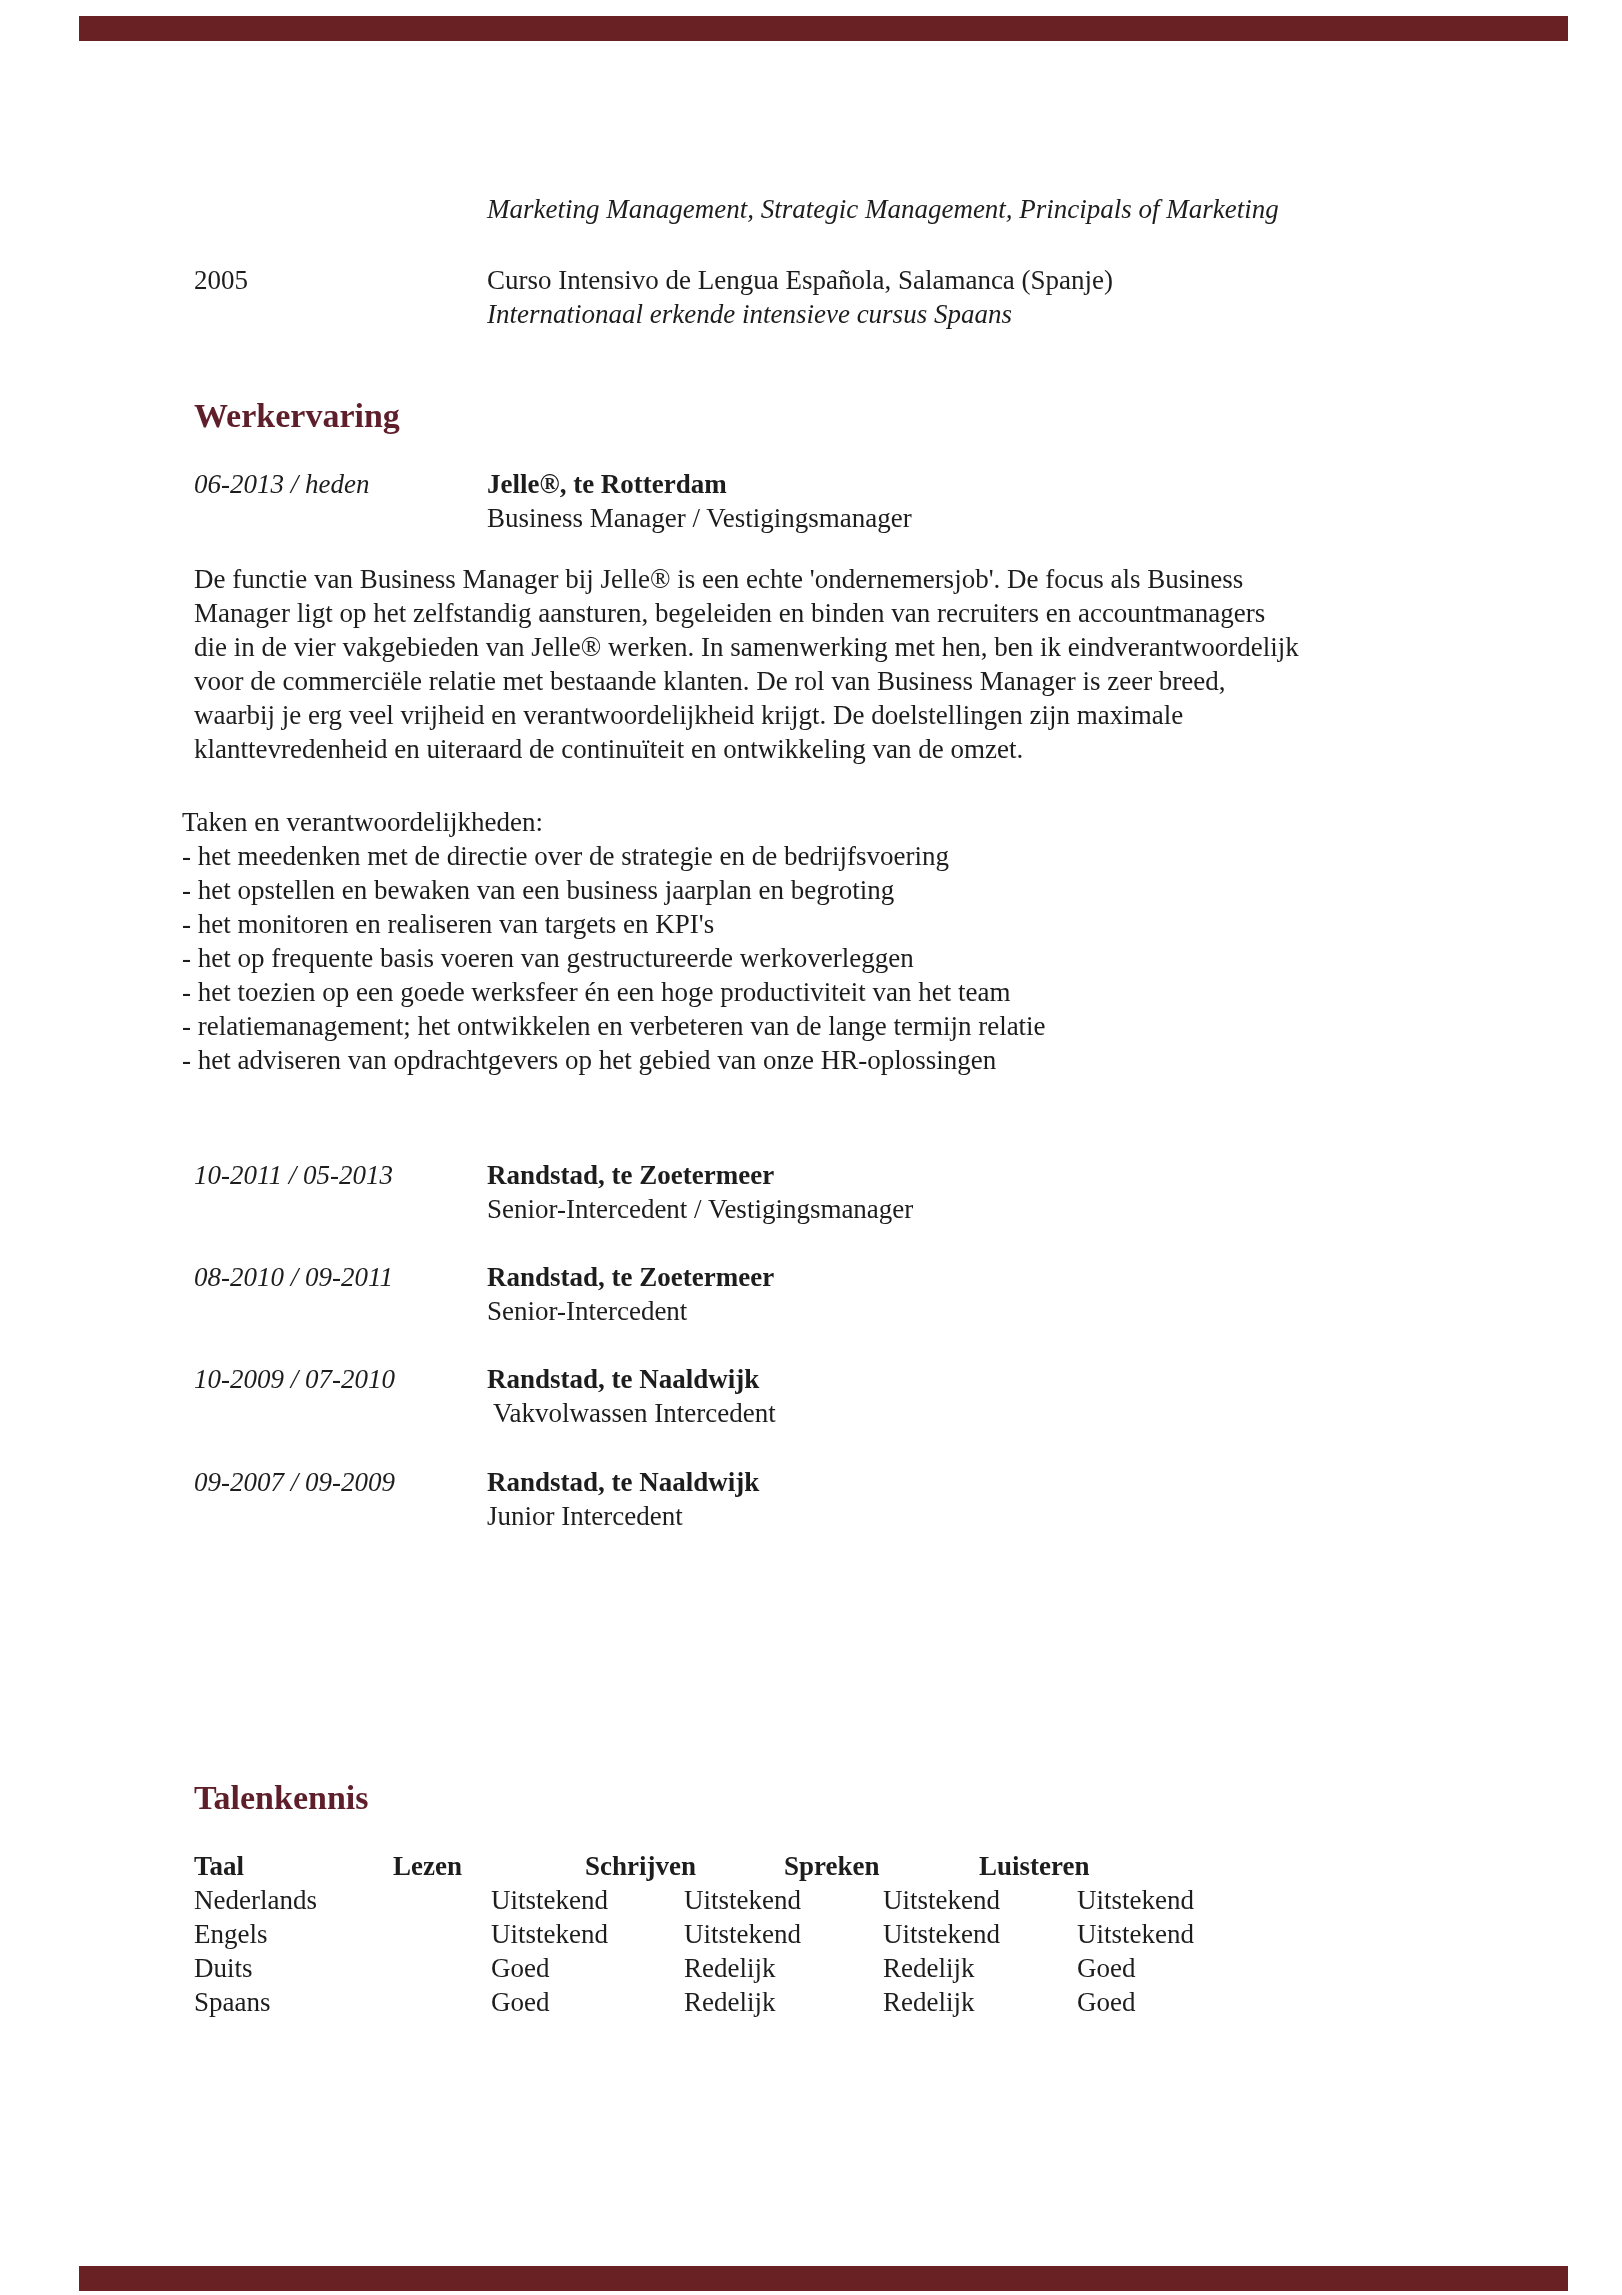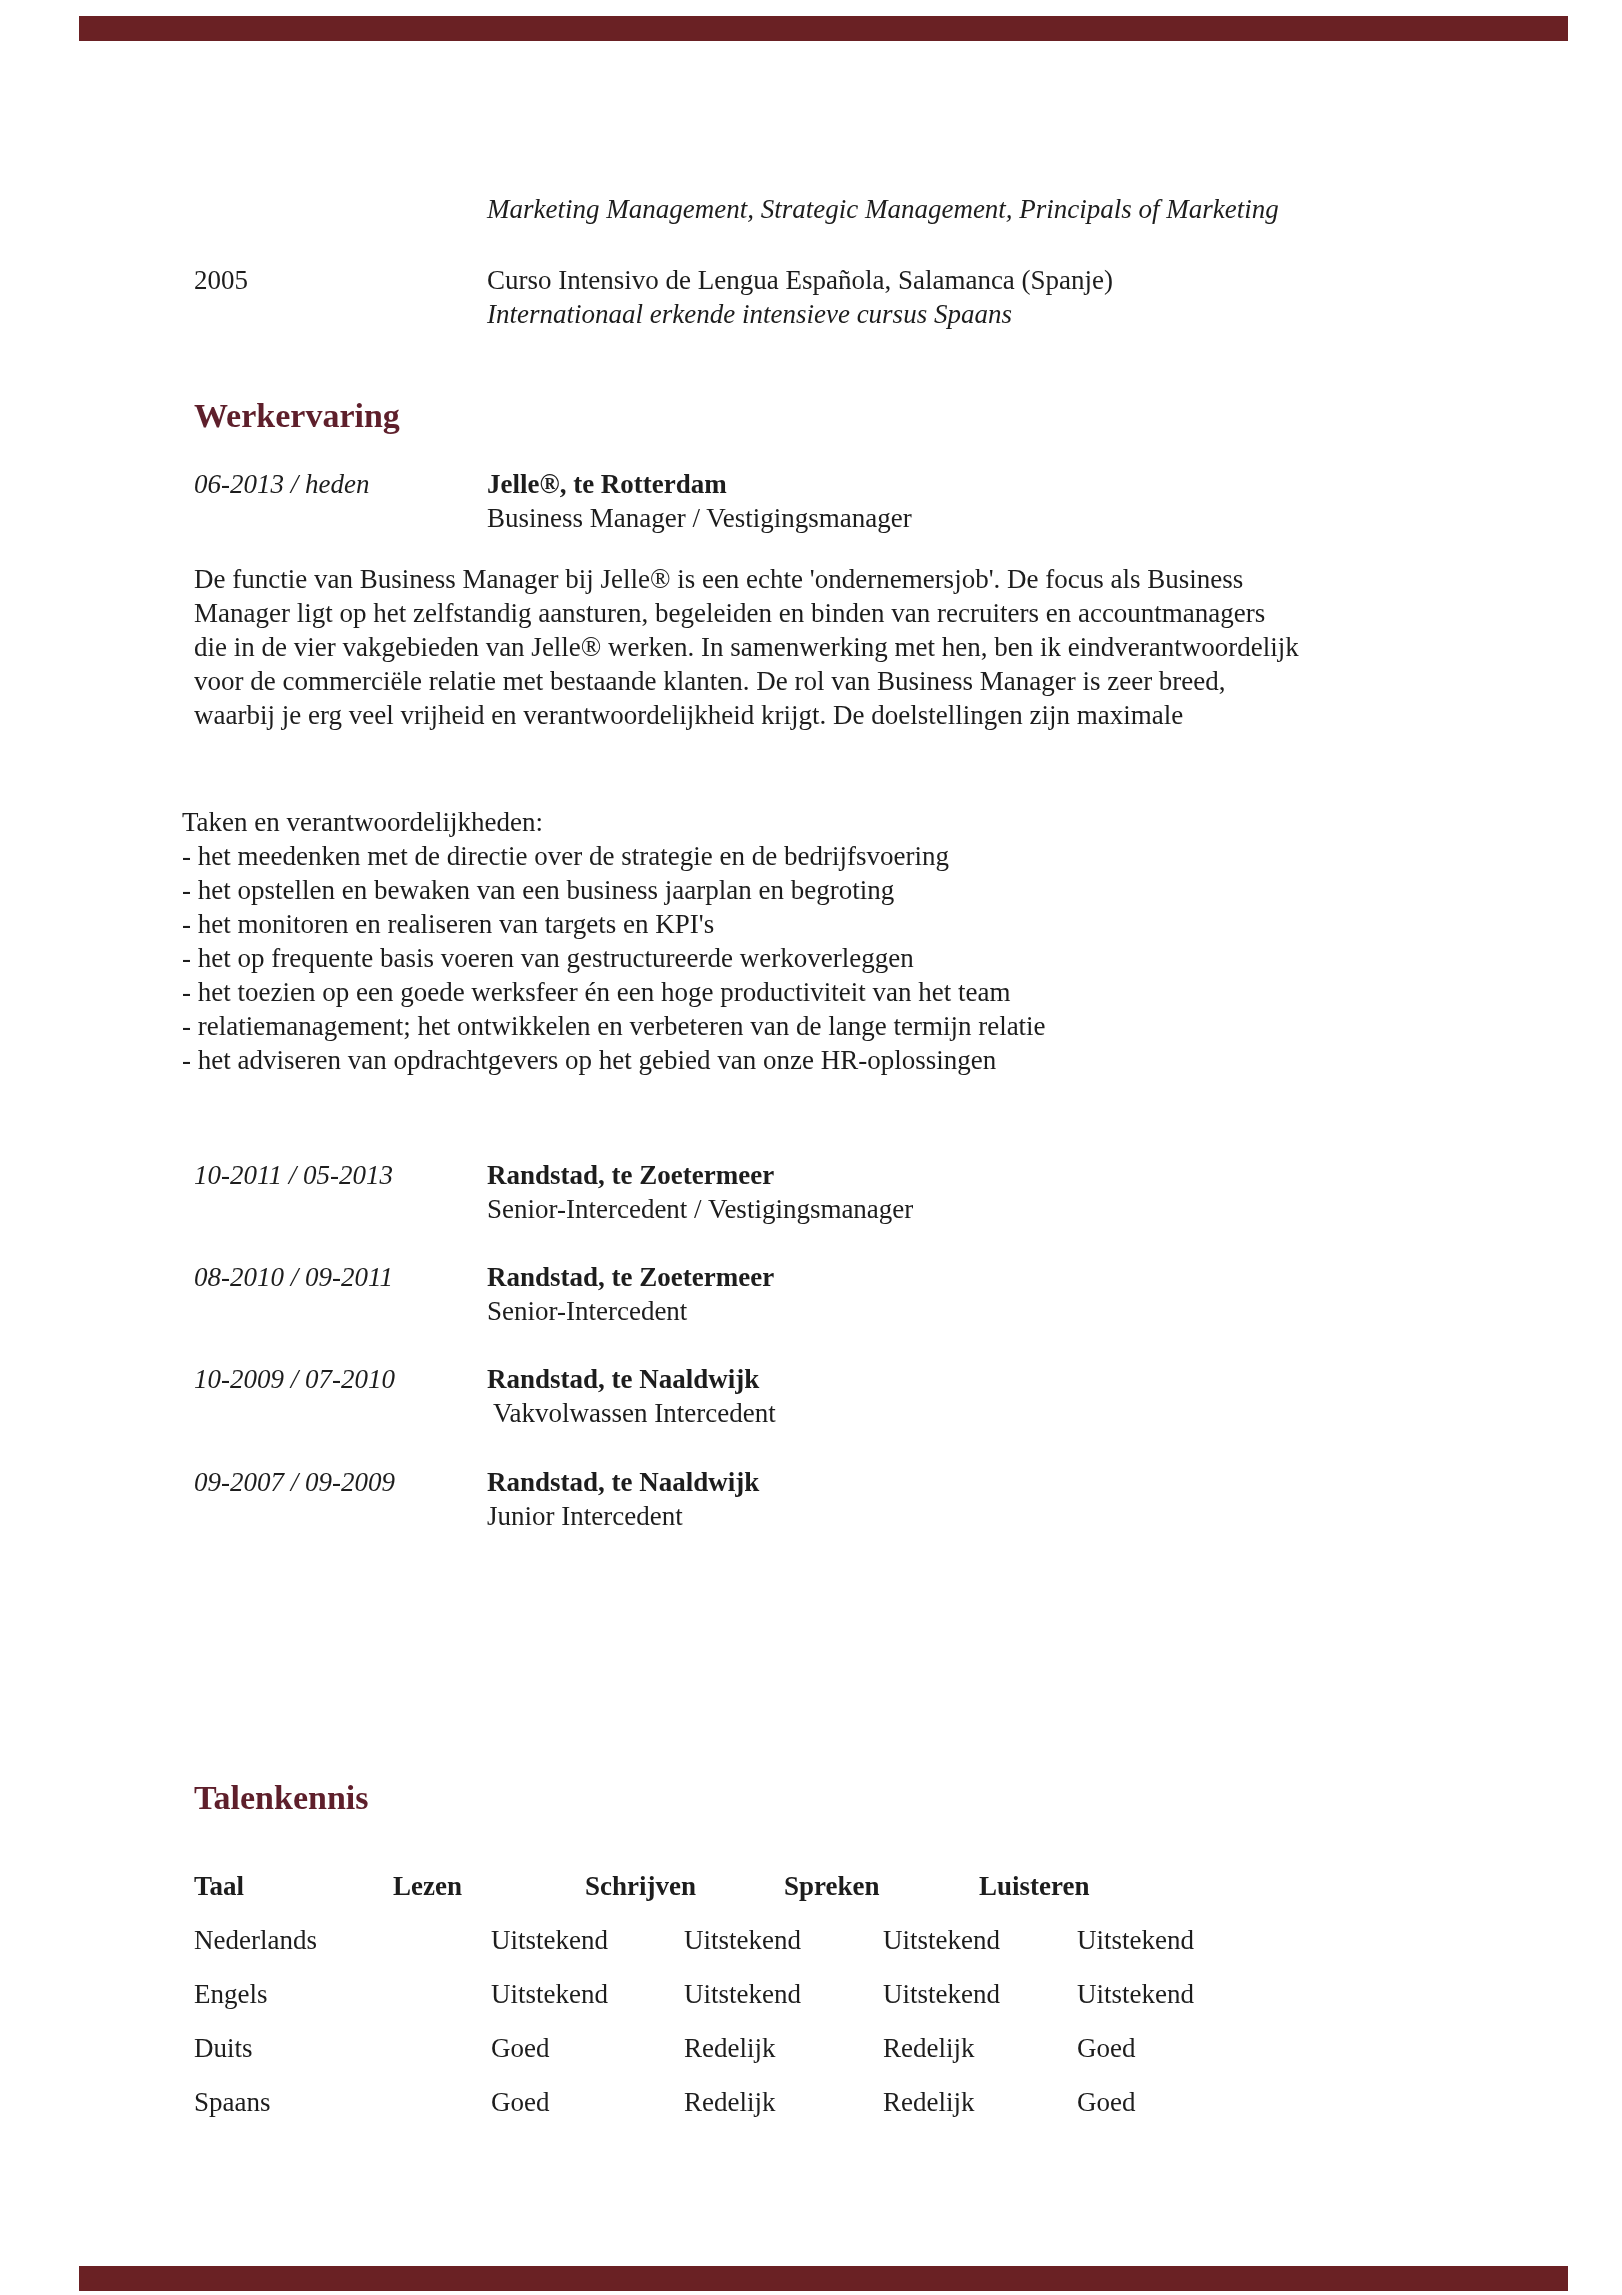--- a/index.html
+++ b/index.html
@@ -55,21 +55,21 @@
     width: 1283px;
   }
   .tasks div { white-space: nowrap; }
 
   .lang-table {
     position: absolute;
     left: 194px;
     top: 1849px;
     width: 1188px;
   }
-  .lang-row { position: relative; height: 34px; margin-top: 20px; }
+  .lang-row { position: relative; height: 34px; }
   .lang-row span { position: absolute; top: 0; white-space: nowrap; }
   .th0 { left: 0; }    .th1 { left: 199px; text-align: right; } .th2 { left: 391px; } .th3 { left: 590px; } .th4 { left: 785px; }
   .td0 { left: 0; }    .td1 { left: 297px; } .td2 { left: 490px; } .td3 { left: 689px; } .td4 { left: 883px; }
 </style>
 </head>
 <body>
 
 <div class="page">
 
   <div class="rule-bar top"></div>
@@ -85,20 +85,21 @@
   <div class="abs col-date italic" style="top:467px">06-2013 / heden</div>
   <div class="abs col-main bold" style="top:467px">Jelle®, te Rotterdam</div>
   <div class="abs col-main" style="top:501px">Business Manager / Vestigingsmanager</div>
 
   <div class="para">
     <div>De functie van Business Manager bij Jelle® is een echte 'ondernemersjob'. De focus als Business</div>
     <div>Manager ligt op het zelfstandig aansturen, begeleiden en binden van recruiters en accountmanagers</div>
     <div>die in de vier vakgebieden van Jelle® werken. In samenwerking met hen, ben ik eindverantwoordelijk</div>
     <div>voor de commerciële relatie met bestaande klanten. De rol van Business Manager is zeer breed,</div>
     <div>waarbij je erg veel vrijheid en verantwoordelijkheid krijgt. De doelstellingen zijn maximale</div>
+    <div>klanttevredenheid en uiteraard de continuïteit en ontwikkeling van de omzet.</div>
   </div>
 
   <div class="tasks">
     <div>Taken en verantwoordelijkheden:</div>
     <div>- het meedenken met de directie over de strategie en de bedrijfsvoering</div>
     <div>- het opstellen en bewaken van een business jaarplan en begroting</div>
     <div>- het monitoren en realiseren van targets en KPI's</div>
     <div>- het op frequente basis voeren van gestructureerde werkoverleggen</div>
     <div>- het toezien op een goede werksfeer én een hoge productiviteit van het team</div>
     <div>- relatiemanagement; het ontwikkelen en verbeteren van de lange termijn relatie</div>

